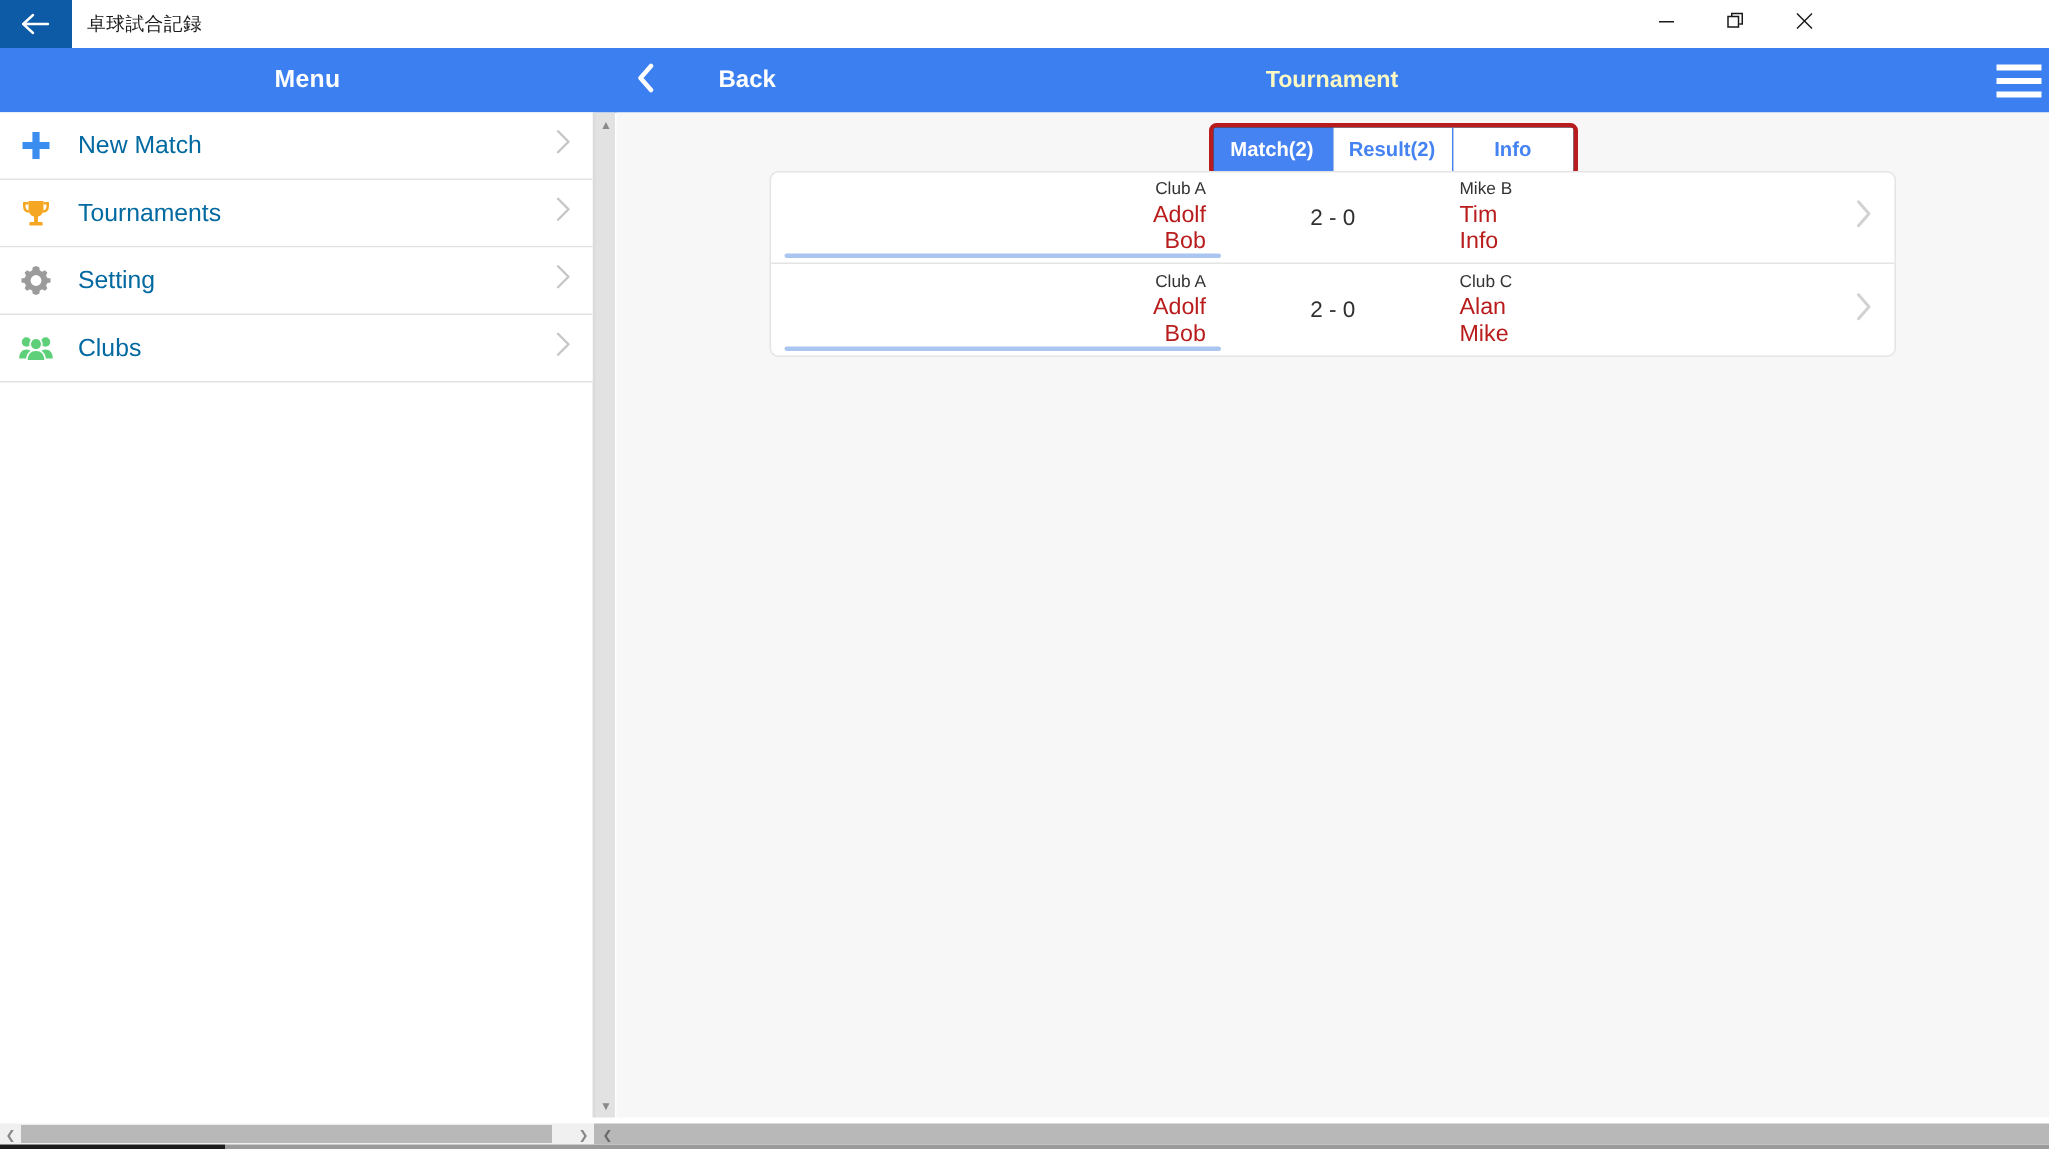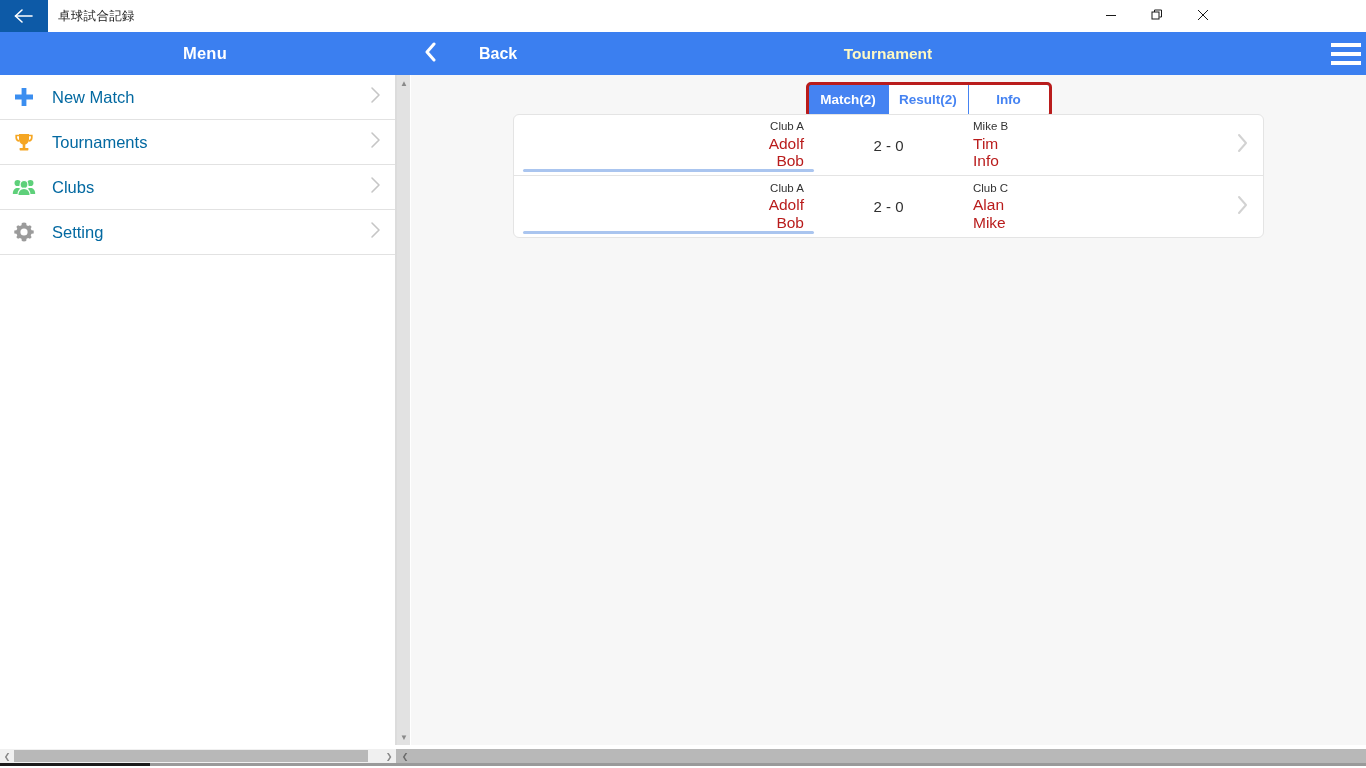--- a/index.html
+++ b/index.html
@@ -374,50 +374,50 @@
     <span class="side-label">Tournaments</span>
     <span class="side-chevron">
       <svg width="11" height="18" viewBox="0 0 11 18">
         <path d="M2 2 L9 9 L2 16" fill="none" stroke="#c6c6c6" stroke-width="1.6" stroke-linecap="round" stroke-linejoin="round"></path>
       </svg>
     </span>
   </div>
 
   <div class="side-item">
     <span class="side-icon">
-      <svg width="24" height="22" viewBox="0 0 24 22">
-        <circle cx="5.6" cy="7" r="3.1" fill="#5ed07a"></circle>
-        <path d="M0.8 18 C0.8 13.8 3 12 5.6 12 C8.2 12 10.4 13.8 10.4 18 Z" fill="#5ed07a"></path>
-        <circle cx="18.4" cy="7" r="3.1" fill="#5ed07a"></circle>
-        <path d="M13.6 18 C13.6 13.8 15.8 12 18.4 12 C21 12 23.2 13.8 23.2 18 Z" fill="#5ed07a"></path>
-        <circle cx="12" cy="8.4" r="3.9" fill="#5ed07a" stroke="#ffffff" stroke-width="1.1"></circle>
-        <path d="M5.9 19.6 C5.9 14.6 8.6 12.4 12 12.4 C15.4 12.4 18.1 14.6 18.1 19.6 Z" fill="#5ed07a" stroke="#ffffff" stroke-width="1.1"></path>
-      </svg>
-    </span>
-    <span class="side-label">Clubs</span>
-    <span class="side-chevron">
-      <svg width="11" height="18" viewBox="0 0 11 18">
-        <path d="M2 2 L9 9 L2 16" fill="none" stroke="#c6c6c6" stroke-width="1.6" stroke-linecap="round" stroke-linejoin="round"></path>
-      </svg>
-    </span>
-  </div>
-
-  <div class="side-item">
-    <span class="side-icon">
       <svg width="22" height="22" viewBox="0 0 22 22">
         <path d="M11 1.4 L13.2 2.1 L13.5 4.2 L15.1 5.1 L17 4.2 L18.6 5.8 L17.7 7.7
                  L18.6 9.3 L20.7 9.6 L20.7 12.4 L18.6 12.7 L17.7 14.3 L18.6 16.2
                  L17 17.8 L15.1 16.9 L13.5 17.8 L13.2 19.9 L11 20.6 L8.8 19.9
                  L8.5 17.8 L6.9 16.9 L5 17.8 L3.4 16.2 L4.3 14.3 L3.4 12.7
                  L1.3 12.4 L1.3 9.6 L3.4 9.3 L4.3 7.7 L3.4 5.8 L5 4.2 L6.9 5.1
                  L8.5 4.2 L8.8 2.1 Z" fill="#9b9b9b"></path>
         <circle cx="11" cy="11" r="3.6" fill="#ffffff"></circle>
       </svg>
     </span>
     <span class="side-label">Setting</span>
+    <span class="side-chevron">
+      <svg width="11" height="18" viewBox="0 0 11 18">
+        <path d="M2 2 L9 9 L2 16" fill="none" stroke="#c6c6c6" stroke-width="1.6" stroke-linecap="round" stroke-linejoin="round"></path>
+      </svg>
+    </span>
+  </div>
+
+  <div class="side-item">
+    <span class="side-icon">
+      <svg width="24" height="22" viewBox="0 0 24 22">
+        <circle cx="5.6" cy="7" r="3.1" fill="#5ed07a"></circle>
+        <path d="M0.8 18 C0.8 13.8 3 12 5.6 12 C8.2 12 10.4 13.8 10.4 18 Z" fill="#5ed07a"></path>
+        <circle cx="18.4" cy="7" r="3.1" fill="#5ed07a"></circle>
+        <path d="M13.6 18 C13.6 13.8 15.8 12 18.4 12 C21 12 23.2 13.8 23.2 18 Z" fill="#5ed07a"></path>
+        <circle cx="12" cy="8.4" r="3.9" fill="#5ed07a" stroke="#ffffff" stroke-width="1.1"></circle>
+        <path d="M5.9 19.6 C5.9 14.6 8.6 12.4 12 12.4 C15.4 12.4 18.1 14.6 18.1 19.6 Z" fill="#5ed07a" stroke="#ffffff" stroke-width="1.1"></path>
+      </svg>
+    </span>
+    <span class="side-label">Clubs</span>
     <span class="side-chevron">
       <svg width="11" height="18" viewBox="0 0 11 18">
         <path d="M2 2 L9 9 L2 16" fill="none" stroke="#c6c6c6" stroke-width="1.6" stroke-linecap="round" stroke-linejoin="round"></path>
       </svg>
     </span>
   </div>
 </div>
 
 <div class="v-scroll">
   <div class="arr up">▲</div>

